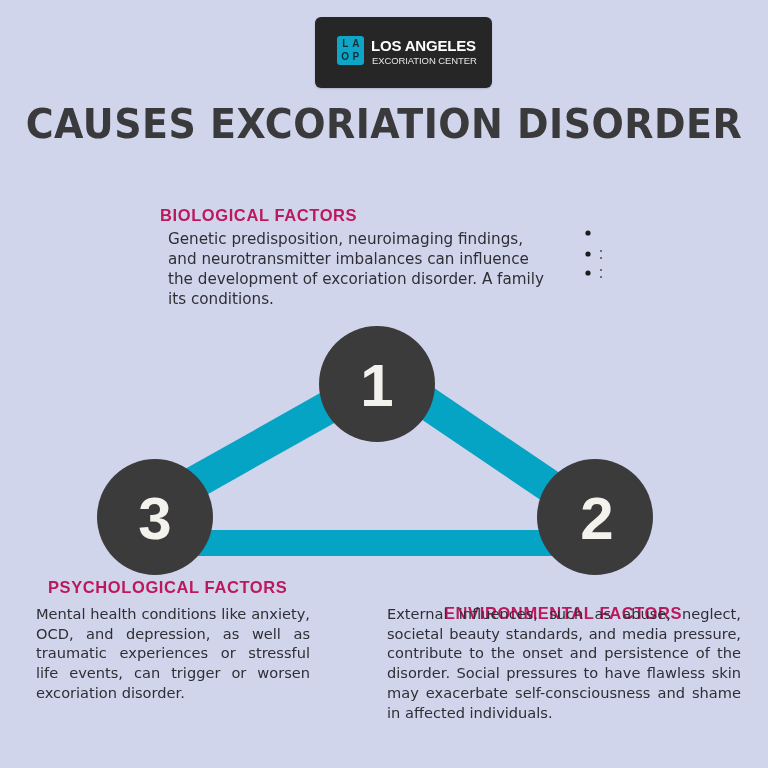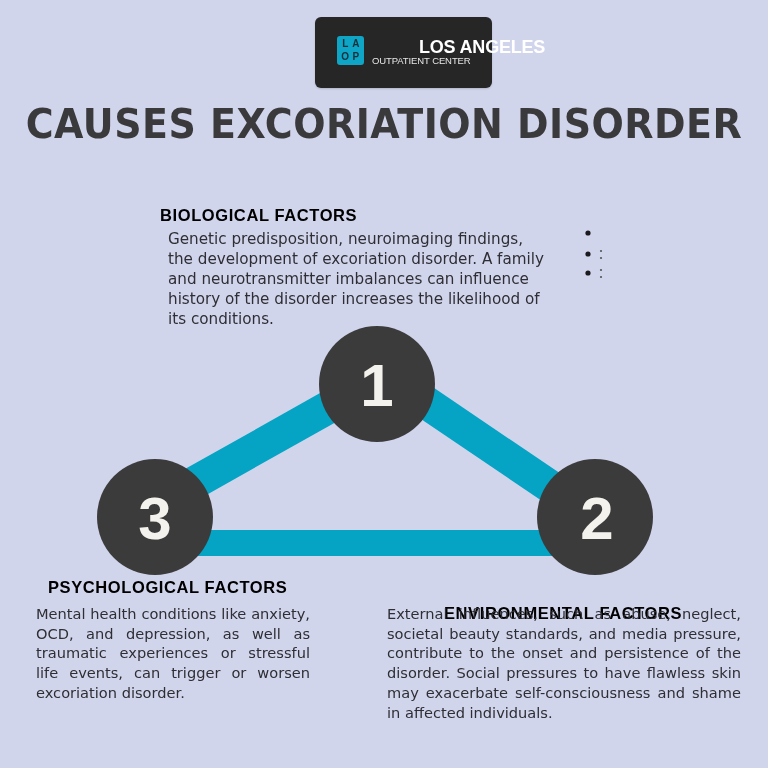--- a/index.html
+++ b/index.html
@@ -17,37 +17,37 @@
     }
     .logo-mark {
       position: absolute; left: 22px; top: 19px; width: 27px; height: 29px;
       background: #0fa5c6; border-radius: 3px;
       display: grid; grid-template-columns: 1fr 1fr; grid-template-rows: 1fr 1fr;
       font-family: "Liberation Sans", sans-serif; font-weight: bold; font-size: 10px;
       color: #10303a; text-align: center; line-height: 12px; padding: 2px 3px; box-sizing: border-box;
     }
     .logo-text-1 {
       position: absolute; left: 56px; top: 20px;
-      font-family: "Liberation Sans", sans-serif; font-weight: bold; font-size: 18px;
-      color: #ffffff; letter-spacing: -0.2px; white-space: nowrap; margin-left: 48px;
+      font-family: "Liberation Sans", sans-serif; font-weight: bold; font-size: 15px;
+      color: #ffffff; letter-spacing: -0.2px; white-space: nowrap;
     }
     .logo-text-2 {
       position: absolute; left: 57px; top: 38px;
       font-family: "Liberation Sans", sans-serif; font-size: 9.5px;
       color: #e6e6e6; letter-spacing: -0.1px; white-space: nowrap;
     }
     .title {
       position: absolute; left: 0; top: 101px; width: 768px; text-align: center;
       font-family: "DejaVu Sans", sans-serif; font-weight: bold; font-size: 40px;
       color: #3a3a3c; letter-spacing: 0.5px; white-space: nowrap;
       transform: scaleX(0.95);
     }
     .heading {
       position: absolute; font-family: "Liberation Sans", sans-serif; font-weight: bold;
-      font-size: 16.5px; color: #000000; letter-spacing: 0.6px; white-space: nowrap;
+      font-size: 16.5px; color: #be185d; letter-spacing: 0.6px; white-space: nowrap;
     }
     .body-text {
       position: absolute; font-family: "DejaVu Sans", sans-serif; font-size: 14.6px;
       line-height: 19.7px; color: #2e2e34;
     }
     .justify { text-align: justify; }
     .bio-heading { left: 160px; top: 206px; }
     .bio-body { left: 168px; top: 229px; width: 445px; font-size: 15.2px; line-height: 20px; }
     .psych-heading { left: 48px; top: 578px; }
     .psych-body { left: 36px; top: 604px; width: 274px; }
@@ -63,31 +63,30 @@
 <body>
 
 <div class="logo-box">
   <div class="logo-mark">
     <span>L</span>
     <span>A</span>
     <span>O</span>
     <span>P</span>
   </div>
   <div class="logo-text-1">LOS ANGELES</div>
-  <div class="logo-text-2">OUTPATIENT CENTER</div>
+  <div class="logo-text-2">EXCORIATION CENTER</div>
 </div>
 
 <div class="title">CAUSES EXCORIATION DISORDER</div>
 
 <div class="heading bio-heading">BIOLOGICAL FACTORS</div>
 <div class="body-text bio-body">
   <div>Genetic predisposition, neuroimaging findings,</div>
+  <div>and neurotransmitter imbalances can influence</div>
   <div>the development of excoriation disorder. A family</div>
-  <div>and neurotransmitter imbalances can influence</div>
-  <div>history of the disorder increases the likelihood of</div>
   <div>its conditions.</div>
 </div>
 
 <svg class="dots" viewBox="0 0 30 60">
   <circle cx="8" cy="7" r="2.6" fill="#1a1a1f"></circle>
   <circle cx="8" cy="28" r="2.6" fill="#1a1a1f"></circle>
   <circle cx="8" cy="47" r="2.6" fill="#1a1a1f"></circle>
   <circle cx="21" cy="25" r="1.1" fill="#555"></circle>
   <circle cx="21" cy="32" r="1.1" fill="#555"></circle>
   <circle cx="21" cy="44" r="1.1" fill="#555"></circle>

